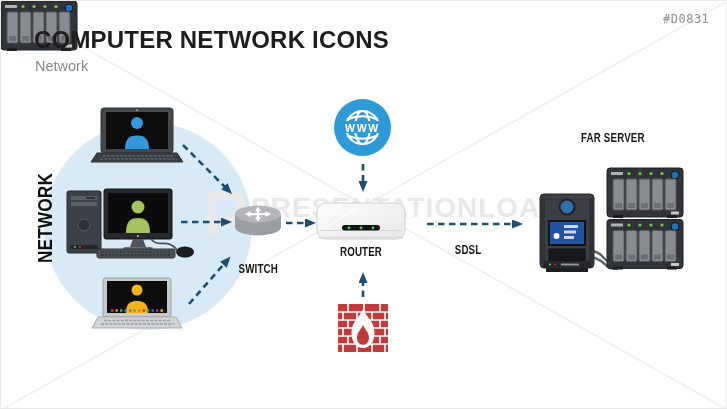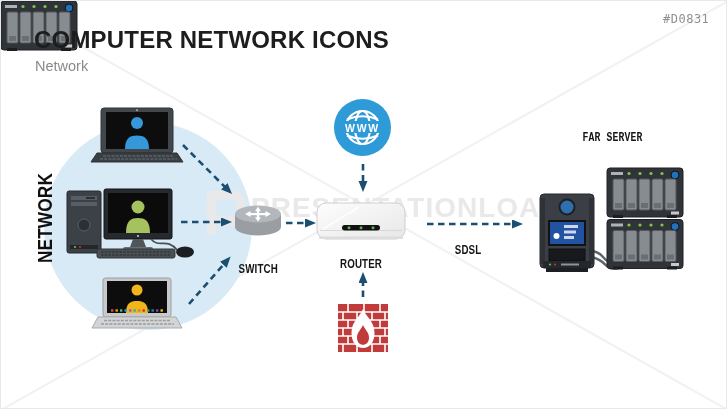--- a/index.html
+++ b/index.html
@@ -239,23 +239,23 @@
   <div class="subtitle">Network</div>
   <div class="badge">#D0831</div>
 
   <div class="network-label">
     <span class="cond">NETWORK</span>
   </div>
 
   <div class="node-label" style="left:217px;top:245px;width:80px;margin-top:16px;">
     <span class="cond">SWITCH</span>
   </div>
-  <div class="node-label" style="left:320px;top:256px;width:80px;">
+  <div class="node-label" style="left:320px;top:244px;width:80px;">
     <span class="cond">ROUTER</span>
   </div>
   <div class="node-label" style="left:427px;top:242px;width:80px;">
     <span class="cond">SDSL</span>
   </div>
-  <div class="node-label" style="left:547px;top:130px;width:130px;font-family:Liberation Mono, monospace;">
+  <div class="node-label" style="left:547px;top:130px;width:130px;">
     <span class="cond">FAR SERVER</span>
   </div>
 
 </div>
 
 </body></html>

